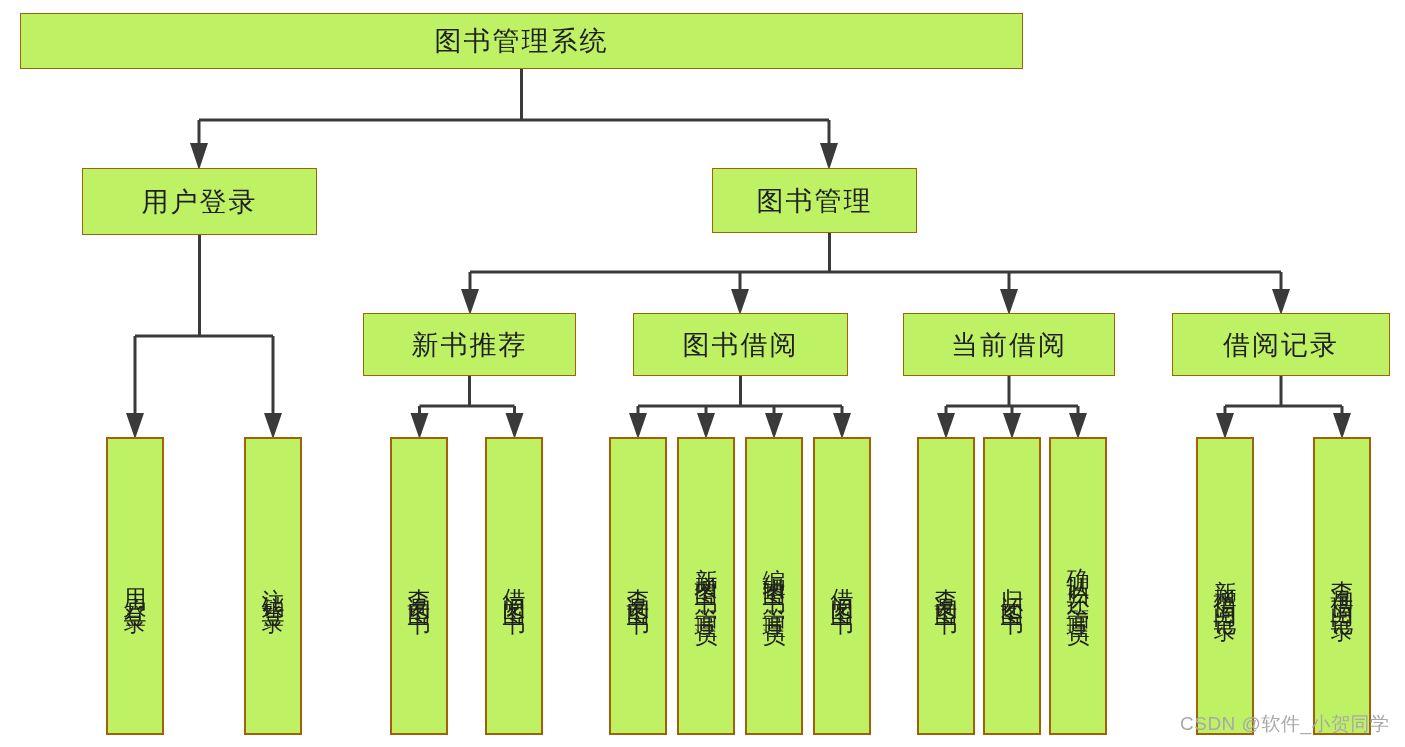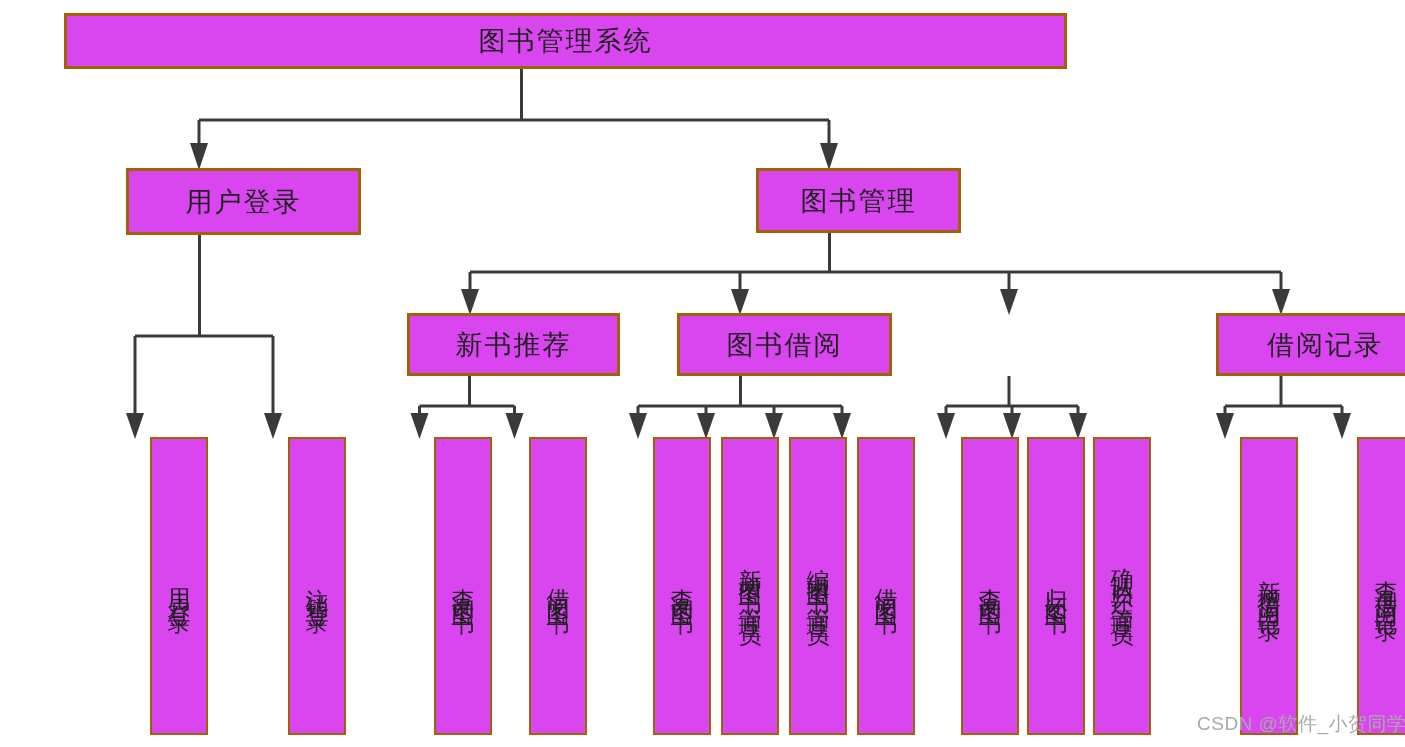--- a/index.html
+++ b/index.html
@@ -19,50 +19,48 @@
   }
   .connectors {
     position: absolute;
     left: 0;
     top: 0;
     z-index: 1;
   }
   .node {
     position: absolute;
     box-sizing: border-box;
-    background: #d946ef;
-    border: 3px solid #a16207;
+    background: #bef264;
+    border: 1px solid #a16207;
     display: flex;
     align-items: center;
     justify-content: center;
     color: #1f1f1f;
     font-size: 27px;
     letter-spacing: 2px;
     z-index: 2;
     white-space: nowrap;
-    margin-left: 44px;
   }
   .node.leaf {
     border-width: 2.5px;
     writing-mode: vertical-rl;
     text-orientation: mixed;
     font-size: 23px;
     letter-spacing: 8px;
     line-height: 1;
   }
   .watermark {
     position: absolute;
     left: 1180px;
     top: 711px;
     z-index: 5;
     color: #a9a9a9;
     font-size: 19px;
     letter-spacing: 0.5px;
     white-space: nowrap;
-    margin-left: 17px;
   }
 </style>
 </head>
 <body>
 
 <div class="canvas">
 
   <svg class="connectors" width="1405" height="747" viewBox="0 0 1405 747">
     <g stroke="#3a3a3a" stroke-width="3" fill="none">
 
@@ -136,20 +134,21 @@
     </g>
   </svg>
 
   <div class="node" style="left:20px; top:13px; width:1003px; height:56px;">图书管理系统</div>
 
   <div class="node" style="left:82px; top:168px; width:235px; height:67px;">用户登录</div>
   <div class="node" style="left:712px; top:168px; width:205px; height:65px;">图书管理</div>
 
   <div class="node" style="left:363px; top:313px; width:213px; height:63px;">新书推荐</div>
   <div class="node" style="left:633px; top:313px; width:215px; height:63px;">图书借阅</div>
+  <div class="node" style="left:903px; top:313px; width:212px; height:63px;">当前借阅</div>
   <div class="node" style="left:1172px; top:313px; width:218px; height:63px;">借阅记录</div>
 
   <div class="node leaf" style="left:106px; top:437px; width:58px; height:298px;">用户登录</div>
   <div class="node leaf" style="left:244px; top:437px; width:58px; height:298px;">注销登录</div>
 
   <div class="node leaf" style="left:390px; top:437px; width:58px; height:298px;">查询图书</div>
   <div class="node leaf" style="left:485px; top:437px; width:58px; height:298px;">借阅图书</div>
 
   <div class="node leaf" style="left:609px; top:437px; width:58px; height:298px;">查询图书</div>
   <div class="node leaf" style="left:677px; top:437px; width:58px; height:298px;">新增图书（管理员）</div>

